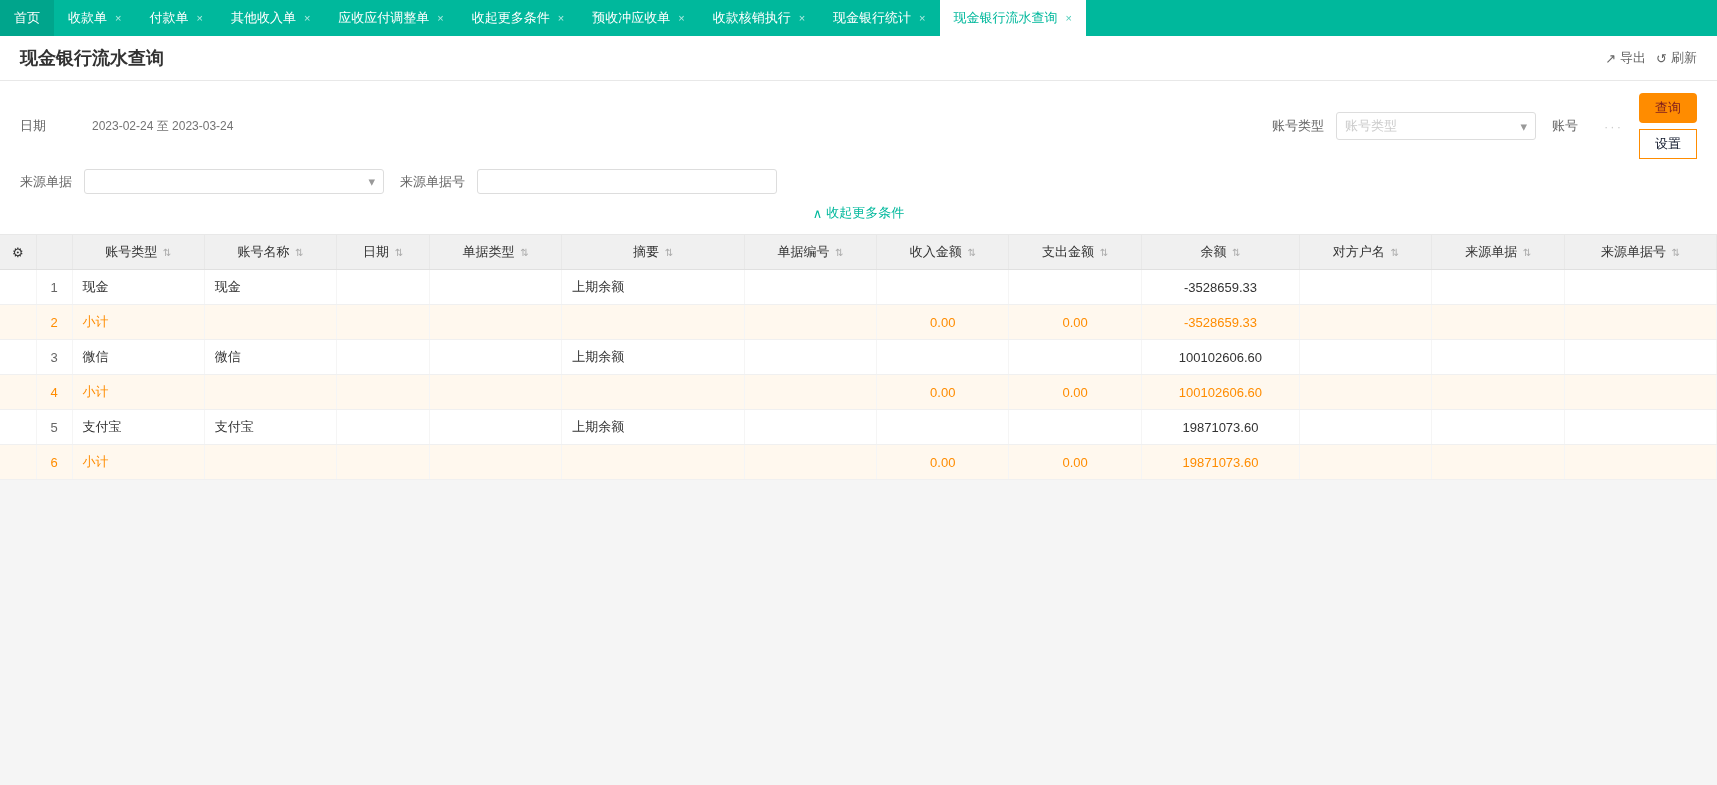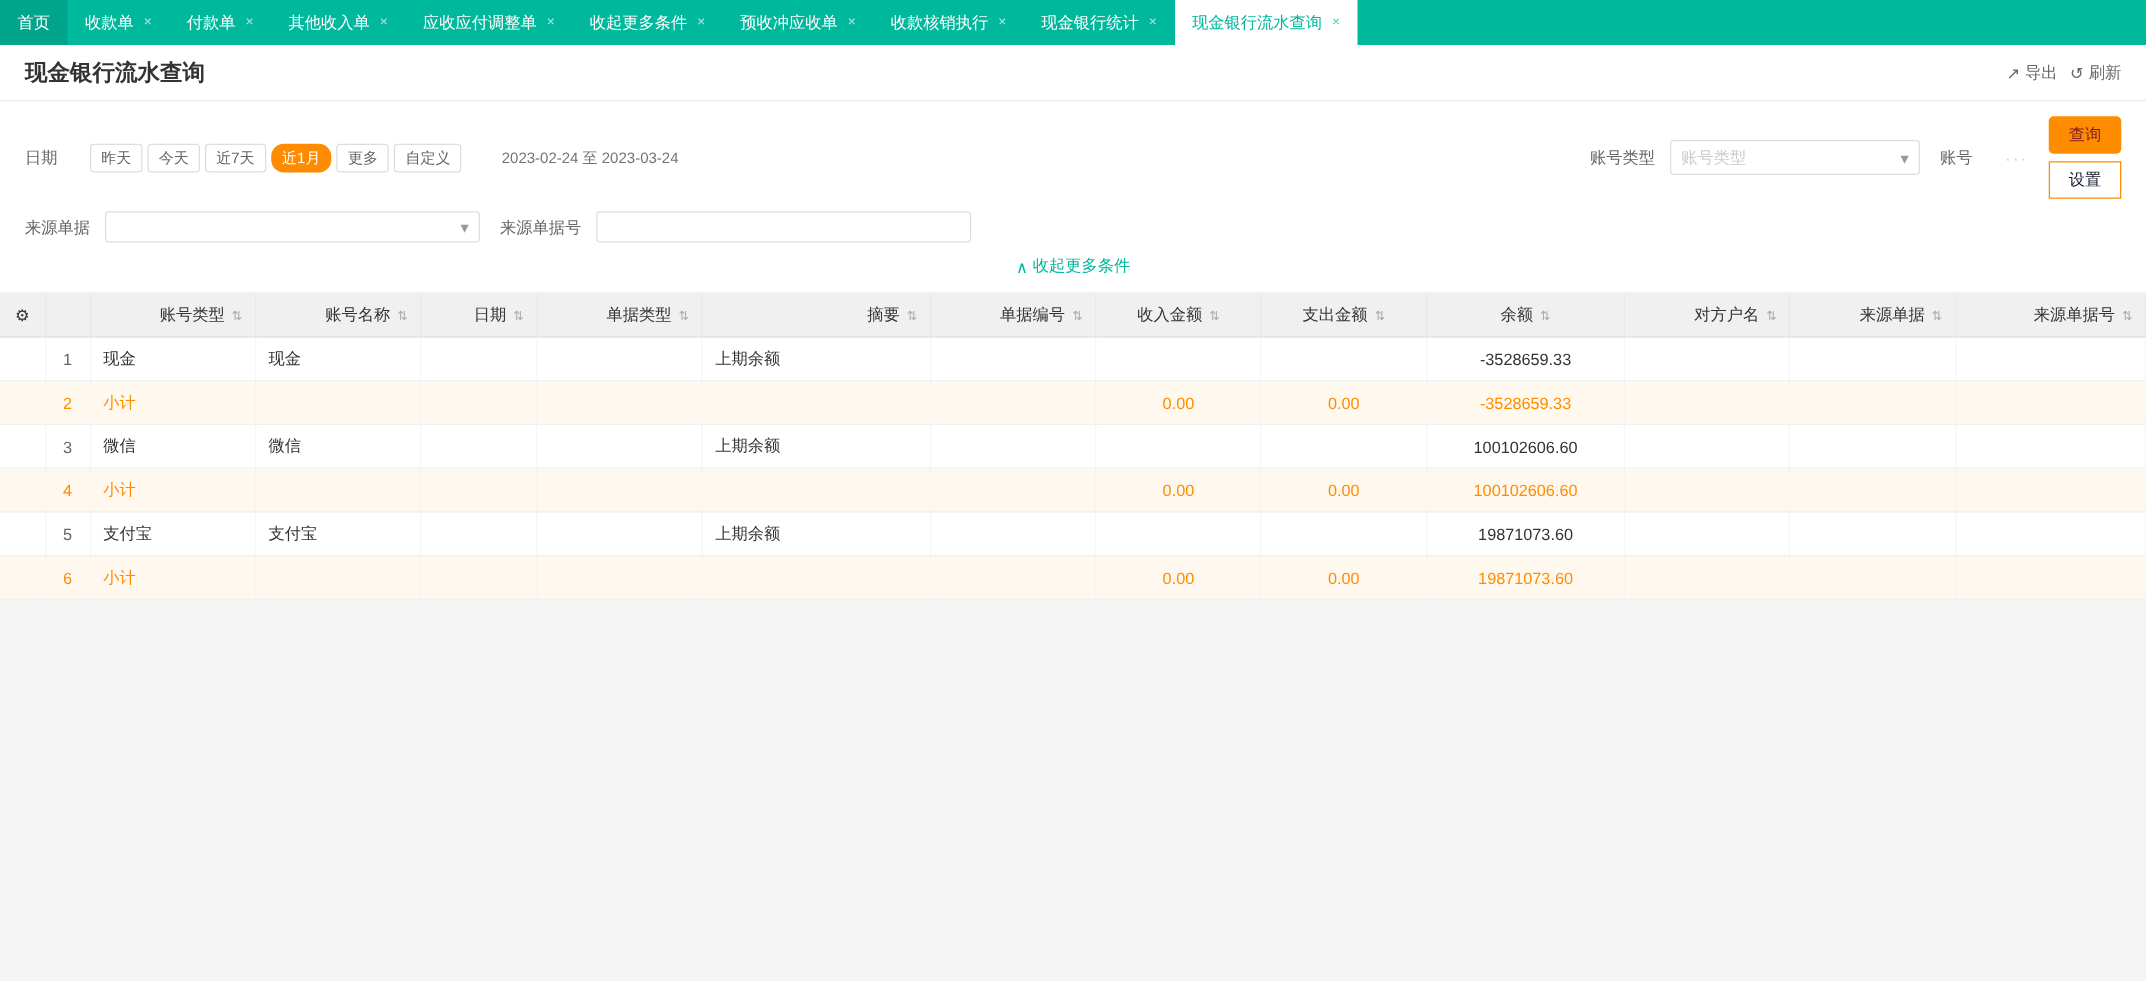--- a/index.html
+++ b/index.html
@@ -125,21 +125,21 @@
       font-size: 12px;
     }
     .second-row { margin-left: 0; }
 
     
     .table-wrapper { background: #fff; margin: 0; overflow-x: auto; }
     table { width: 100%; border-collapse: collapse; }
     thead tr { background: #f0f0f0; }
     th {
       padding: 8px 10px;
-      text-align: right;
+      text-align: center;
       color: #333;
       font-weight: normal;
       border-bottom: 1px solid #e0e0e0;
       border-right: 1px solid #e8e8e8;
       white-space: nowrap;
     }
     th .sort-icon { color: #aaa; font-size: 10px; margin-left: 2px; }
     td {
       padding: 8px 10px;
       border-bottom: 1px solid #f0f0f0;
@@ -209,28 +209,20 @@
       <span>↺</span>
       <span>刷新</span>
     </div>
   </div>
 </div>
 
 <div class="filter-area">
   <div class="filter-row">
     <div class="filter-section">
       <span class="filter-label">日期</span>
-      <div class="filter-date-shortcuts">
-        <button class="date-btn">昨天</button>
-        <button class="date-btn">今天</button>
-        <button class="date-btn">近7天</button>
-        <button class="date-btn active">近1月</button>
-        <button class="date-btn">更多</button>
-        <button class="date-btn">自定义</button>
-      </div>
       <span class="date-range">2023-02-24 至 2023-03-24</span>
     </div>
     <div style="flex:1;"></div>
     <div class="filter-section">
       <span class="filter-label">账号类型</span>
       <div class="filter-select" style="min-width:200px;">
         <span style="color:#ccc;">账号类型</span>
         <span>▾</span>
       </div>
     </div>

